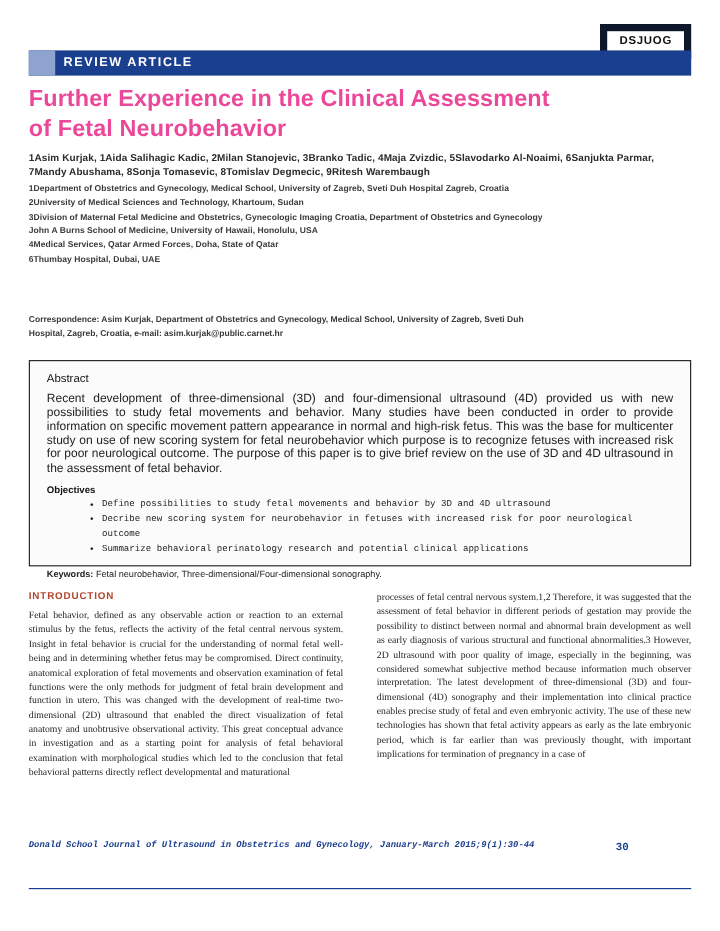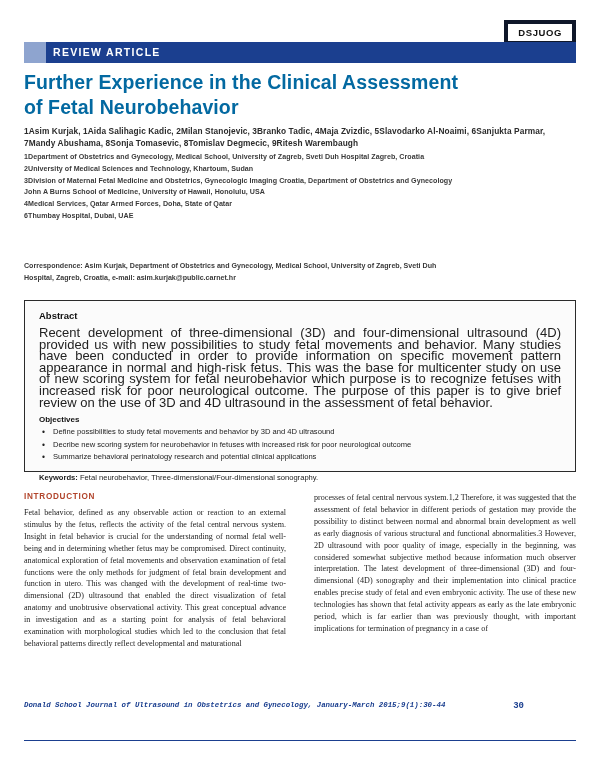--- a/index.html
+++ b/index.html
@@ -27,21 +27,21 @@
   
   .badge-row {
     position: absolute;
     right: 24px;
     top: 20px;
     width: 120px;
     text-align: right;
   }
   .journal-badge {
     display: inline-block;
-    border: 4px solid #0f172a;
+    border: 6px solid #0f172a;
     padding: 3px 10px 3px 10px;
     font-family: "Liberation Sans", sans-serif;
     font-size: 9.5px;
     font-weight: bold;
     letter-spacing: 0.6px;
     color: #111;
     background: #fff;
   }
 
   
@@ -69,21 +69,21 @@
     width: 22px; height: 21px;
     background: #8ea4cf;
   }
 
   
   .title {
     position: absolute;
     left: 24px;
     top: 70px;
     width: 545px;
-    color: #0369a1;
+    color: #ec4899;
     font-family: "Liberation Sans", sans-serif;
     font-weight: bold;
     font-size: 19.5px;
     line-height: 25px;
     letter-spacing: 0.1px;
   }
 
   
   .authors {
     position: absolute;
@@ -134,51 +134,52 @@
     width: 552px;
     height: 172px;
     box-sizing: border-box;
     border: 0.8px solid #2b2b2b;
     background: #fbfbfb;
     padding: 9px 14px 8px 14px;
   }
   .abstract-title {
     font-family: "Liberation Sans", sans-serif;
     font-size: 9.5px;
-    font-weight: bold;
+    font-weight: normal;
     color: #111;
     margin-bottom: 6px;
   }
   .abstract-body {
     font-family: "Liberation Sans", sans-serif;
-    font-size: 13px;
+    font-size: 10px;
     line-height: 11.6px;
     color: #222;
     text-align: justify;
   }
   .abstract-sub {
     font-family: "Liberation Sans", sans-serif;
     font-size: 8px;
     font-weight: bold;
     color: #111;
     margin-top: 7px;
     margin-bottom: 2px;
   }
   .bullets {
     margin: 0;
     padding-left: 12px;
     list-style: none;
   }
   .bullets li {
     position: relative;
-    font-family: Liberation Sans, sans-serif;
+    font-family: Liberation Mono, monospace;
     font-size: 7.6px;
     line-height: 12.5px;
     color: #222;
     padding-left: 2px;
+    margin-left: 32px;
   }
   .bullets li::before {
     content: "•";
     position: absolute;
     left: -9px;
     top: 0;
     color: #222;
     font-size: 8.5px;
   }
   .keywords {

